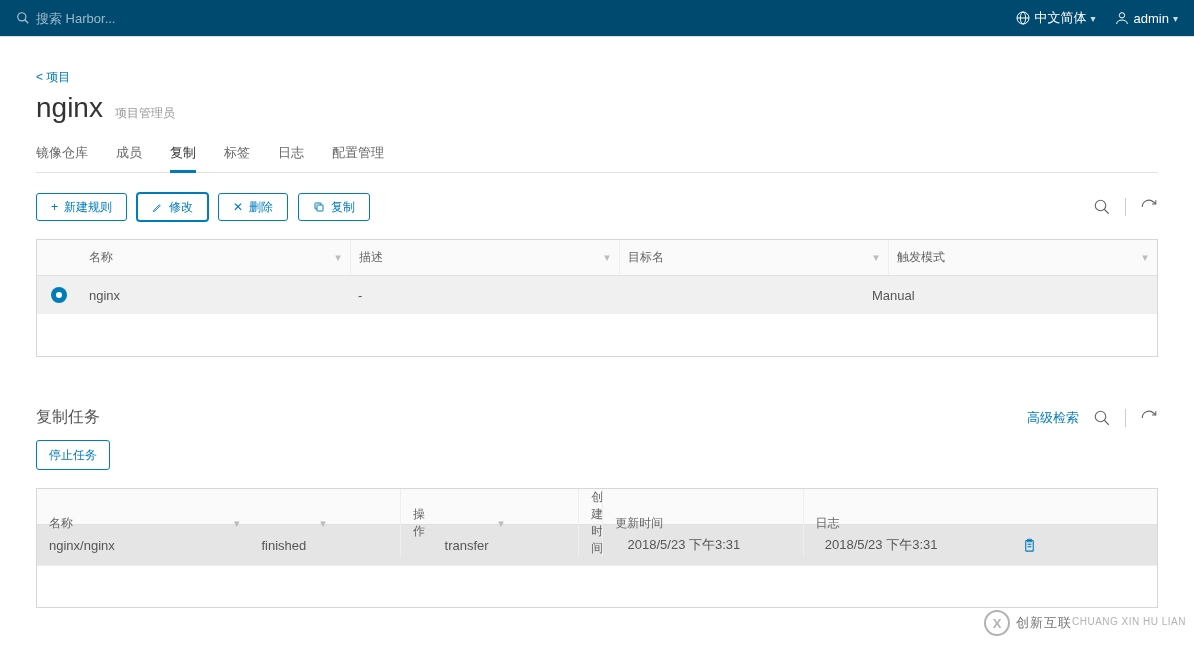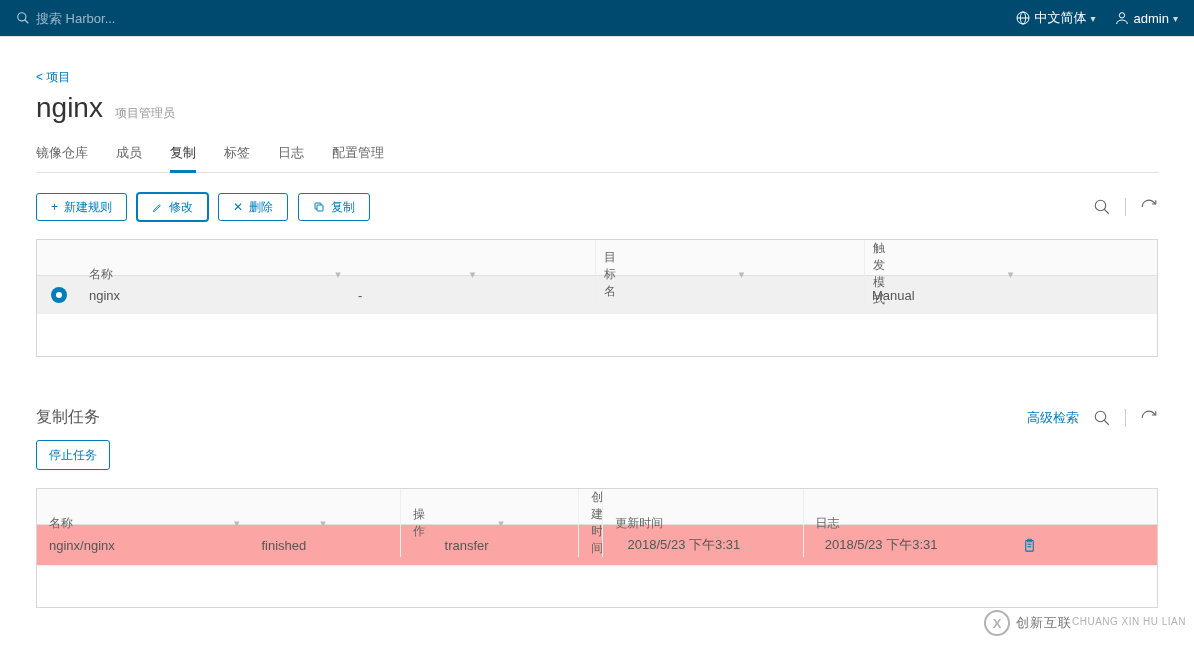--- a/index.html
+++ b/index.html
@@ -93,21 +93,21 @@
   }
 
   .grid2 { border:1px solid #d7d7d7; width:100%; }
   .grid2-header, .grid2-row, .grid2-spacer {
     display:grid;
     grid-template-columns: 1.2fr 24px 1fr 24px 1fr 24px 1.3fr 1.3fr 1fr;
     align-items:center;
   }
   .grid2-header { background:#fafafa; border-bottom:1px solid #e0e0e0; height:36px; font-size:12px; color:#666; }
   .grid2-header > div, .grid2-row > div { padding:0 12px; }
-  .grid2-row { height:40px; background:#fca5a5;gap:6px; }
+  .grid2-row { height:40px; background:#e5e5e5;gap:6px; }
   .grid2-spacer { height:42px; background:#fff; grid-template-columns:1fr; border-top:1px solid #eee; }
   .log-icon { color:#007cbb; cursor:pointer; font-size:15px; }
 
   .col-border { border-left:1px solid #eee; height:100%; display:flex; align-items:center; }
   
   .watermark {
     position:fixed; right:8px; bottom:10px; display:flex; align-items:center; gap:6px;
     color:#888; font-size:11px; opacity:0.9;
   }
   .watermark-logo {
@@ -222,20 +222,23 @@
       </span>
     </div>
   </div>
 
   
   <div class="grid">
     <div class="grid-header">
       <div class="sel-col"></div>
       <div>名称</div>
       <div class="filter-icon">▾</div>
+      <div class="col-border">
+          <span>描述</span>
+        </div>
       <div class="filter-icon">▾</div>
       <div class="col-border">
           <span>目标名</span>
         </div>
       <div class="filter-icon">▾</div>
       <div class="col-border">
           <span>触发模式</span>
         </div>
       <div class="filter-icon">▾</div>
     </div>

